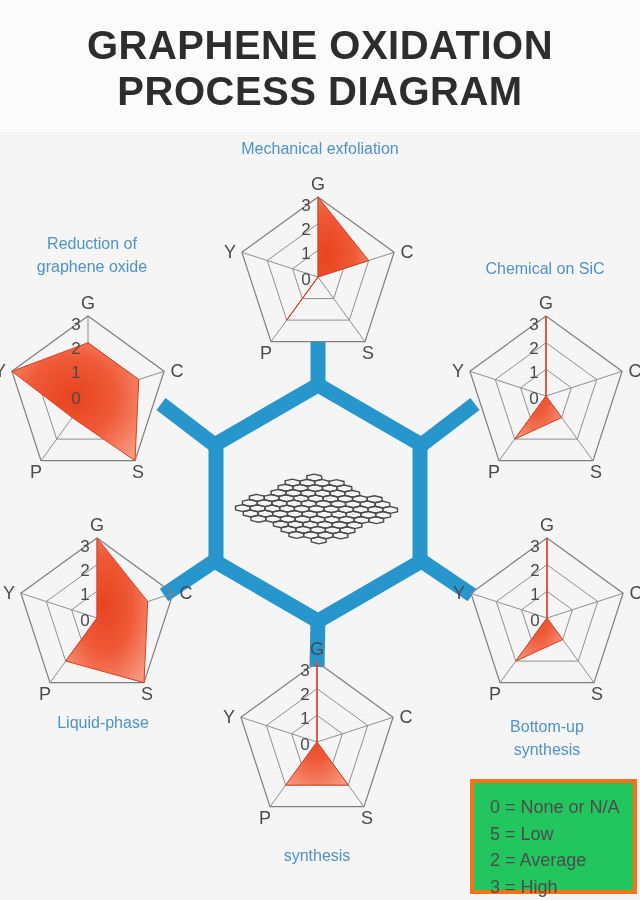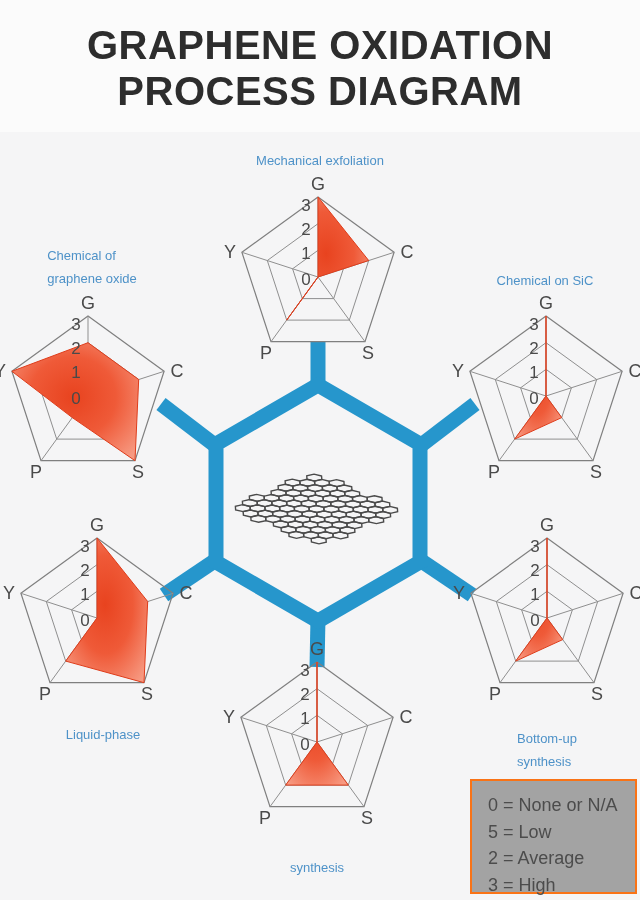--- a/index.html
+++ b/index.html
@@ -7,27 +7,27 @@
     position:relative;width:640px;height:900px;overflow:hidden;
     background:#fbfbfb;font-family:"Liberation Sans",sans-serif;
   }
   .diagram-bg{position:absolute;left:0;top:132px;width:640px;height:768px;background:#f5f5f6;}
   .main-title{
     position:absolute;top:22px;left:0;width:640px;text-align:center;
     font-size:40px;font-weight:bold;letter-spacing:.5px;line-height:46px;color:#2d2d2d;
   }
   svg.diagram{position:absolute;left:0;top:0;}
   .chart-title{
-    position:absolute;transform:translateX(-50%);text-align:left;
-    font-size:13px;line-height:23px;color:var(--label-blue,#4e92c8);white-space:nowrap;margin-top:12px;
+    position:absolute;transform:translateX(-50%);text-align:center;
+    font-size:16px;line-height:23px;color:var(--label-blue,#4e92c8);white-space:nowrap;
   }
   .chart-title .line:empty{display:none;}
   .legend{
     position:absolute;left:470px;top:779px;width:167px;height:115px;
-    box-sizing:border-box;border:2px solid #f97316;background:#a3a3a3;
+    box-sizing:border-box;border:4px solid #f97316;background:#22c55e;
     padding:11px 0 15px 16px;font-size:18px;line-height:26.5px;color:#4c4c4c;
   }
   text{font-family:"Liberation Sans",sans-serif;}
 </style>
 </head>
 <body>
 
 <div class="stage">
   <div class="diagram-bg"></div>
 
@@ -255,21 +255,21 @@
           <text x="305" y="750" font-size="17" fill="#4a4a4a" text-anchor="middle">0</text>
         </g>
       </g>
   </svg>
 
   <div class="chart-title" style="left:320px;top:137px;">
     <div class="line">Mechanical exfoliation</div>
 
   </div>
   <div class="chart-title" style="left:92px;top:232px;">
-    <div class="line">Chemical of</div>
+    <div class="line">Reduction of</div>
     <div class="line">graphene oxide</div>
   </div>
   <div class="chart-title" style="left:545px;top:257px;">
     <div class="line">Chemical on SiC</div>
 
   </div>
   <div class="chart-title" style="left:103px;top:711px;">
     <div class="line">Liquid-phase</div>
   </div>
   <div class="chart-title" style="left:547px;top:715px;">

